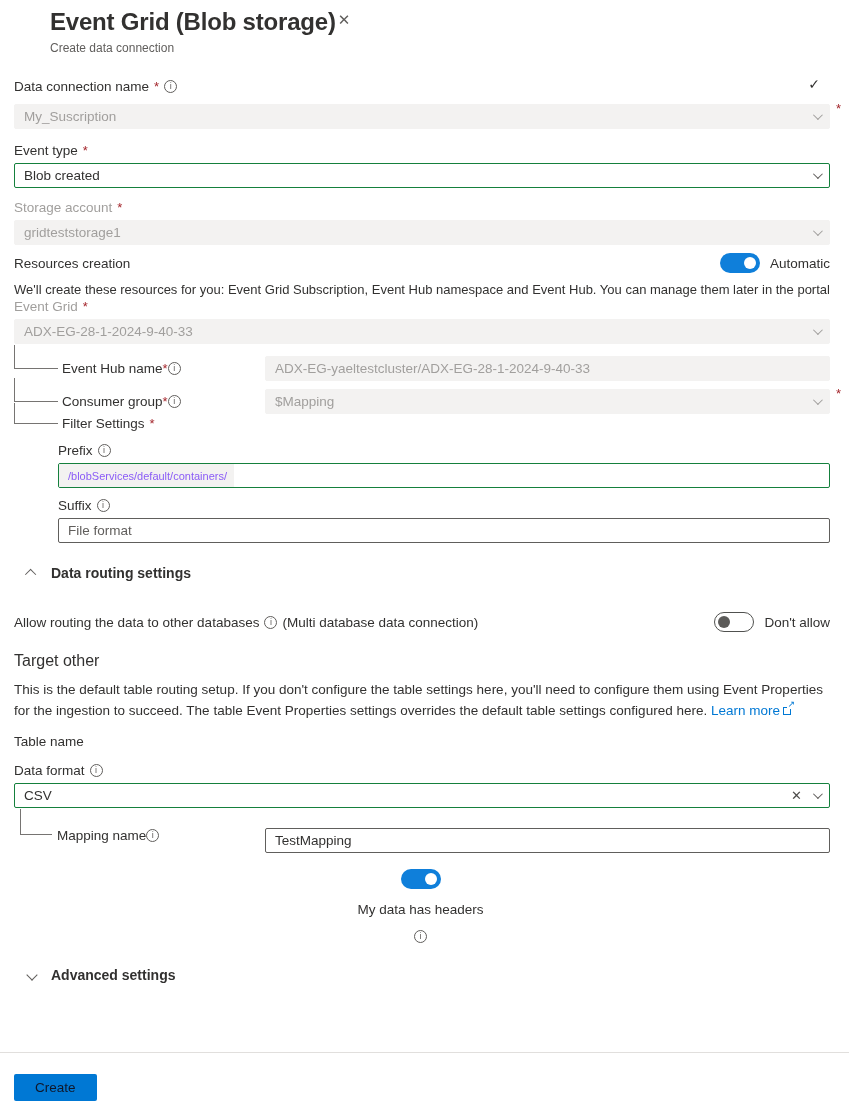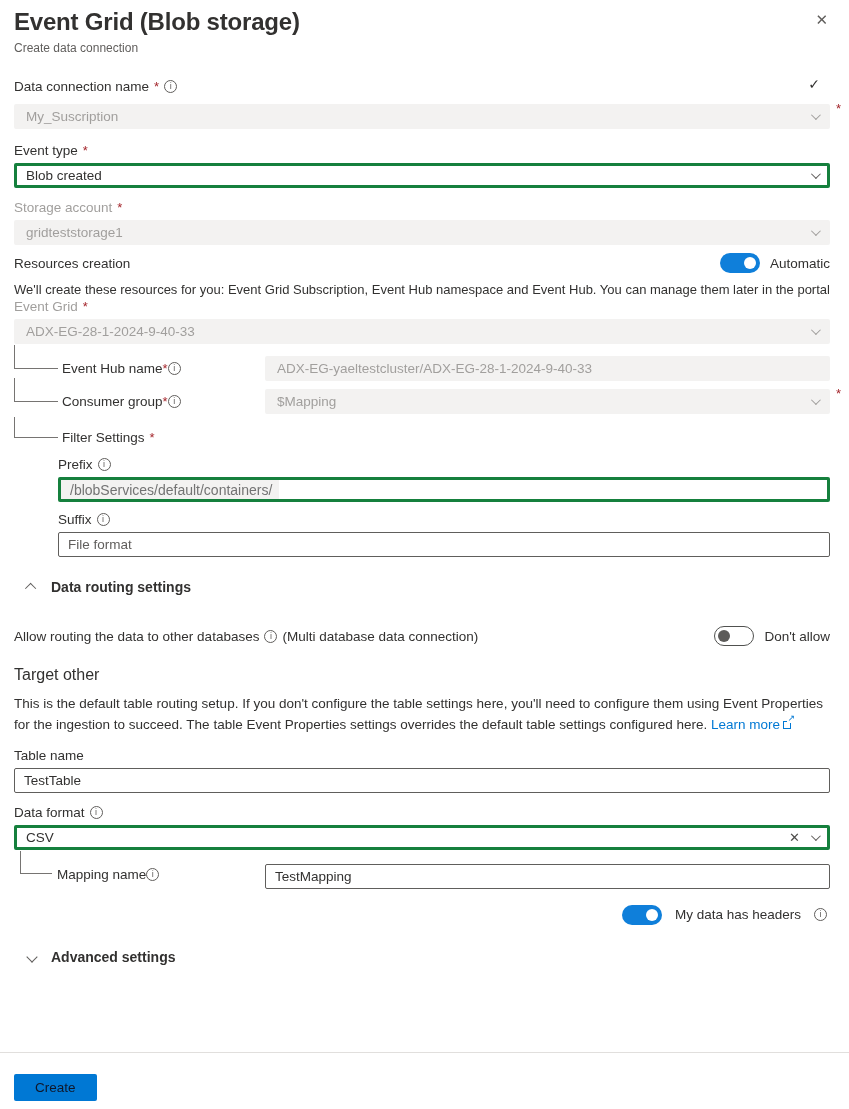--- a/index.html
+++ b/index.html
@@ -9,59 +9,59 @@
     width: 849px;
     height: 1109px;
     background: #fff;
     font-family: "Liberation Sans", sans-serif;
     color: #323130;
     overflow: hidden;
   }
   .content { padding: 8px 19px 0 14px; }
 
   
-  .hdr { display: flex; justify-content: space-between; align-items: flex-start; }
+  .hdr { display: flex; align-items: flex-start; margin-left: 36px; }
   .title { font-size: 24px; font-weight: 600; color: #323130; letter-spacing: -0.2px; }
   .subtitle { font-size: 12px; color: #605e5c; margin-top: 5px; }
   .close-btn { font-size: 15px; color: #605e5c; line-height: 1; padding: 4px 2px; cursor: pointer; }
 
   
   .lbl { font-size: 13.5px; line-height: 19px; display: flex; align-items: center; gap: 5px; color:#323130; }
   .lbl.dim { color: #a19f9d; }
   .req { color: #a4262c; font-size: 13px; }
   .info-ic {
     width: 13px; height: 13px; border: 1px solid #605e5c; border-radius: 50%;
     display: inline-flex; align-items: center; justify-content: center;
     font-size: 9px; color: #605e5c; line-height: 1; cursor: pointer; flex: 0 0 auto;
   }
 
   
   .box {
-    height: 25px; border: 3px solid #15803d; border-radius: 2px; background: #fff;
+    height: 25px; border: 1px solid #15803d; border-radius: 2px; background: #fff;
     display: flex; align-items: center; padding: 0 9px; font-size: 13.5px; color: #323130;
     margin-top: 3px; position: relative;
   }
   .box.nomt { margin-top: 0; }
   .box.disabled { background: #f3f2f1; border-color: #f3f2f1; color: #a19f9d; }
   .chev { width: 7px; height: 7px; border-right: 1.3px solid #605e5c; border-bottom: 1.3px solid #605e5c;
           transform: rotate(45deg) translateY(-2px); margin-left: auto; flex: 0 0 auto; }
   .box.disabled .chev { border-color: #a19f9d; }
   input.txt {
     width: 100%; height: 25px; border: 1px solid #605e5c; border-radius: 2px;
     padding: 0 26px 0 9px; font: 13.5px "Liberation Sans", sans-serif; color: #323130;
     margin-top: 3px; outline: none; background:#fff;
   }
   input.txt.noic { padding-right: 9px; }
   input.txt::placeholder { color: #605e5c; opacity: 1; }
   .inp-wrap { position: relative; }
   .check-ic { position: absolute; right: 10px; bottom: 4px; font-size: 14px; color: #323130; }
   .ext-req { position: absolute; right: -11px; top: -3px; color: #a4262c; font-size: 13px; }
 
   
-  .mt8{margin-top:8px}.mt10{margin-top:10px}.mt12{margin-top:12px}.mt14{margin-top:14px}
+  .mt8{margin-top:8px}.mt10{margin-top:10px}.mt12{margin-top:12px}.mt14{}
   .mt16{margin-top:16px}.mt20{margin-top:20px}.mt22{margin-top:22px}.mt24{margin-top:24px}
   .row-split { display: flex; align-items: center; justify-content: space-between; }
   .note { font-size: 13px; color: #323130; white-space: nowrap; overflow: hidden; margin-top: 9px; }
 
   
   .tgl-group { display: flex; align-items: center; gap: 10px; }
   .toggle { width: 40px; height: 20px; border-radius: 10px; position: relative; cursor: pointer; flex: 0 0 auto; }
   .toggle.on { background: #0f7fda; }
   .toggle.on .knob { position: absolute; right: 4px; top: 4px; width: 12px; height: 12px; border-radius: 50%; background: #fff; }
   .toggle.off { background: #fff; border: 1px solid #50514f; }
@@ -74,21 +74,21 @@
              border-left: 1px solid #767472; border-bottom: 1px solid #767472; }
   .tree-lbl { flex: 0 0 203px; font-size: 13.5px; display: flex; align-items: center; }
   .tree-field { flex: 1; position: relative; }
   .tree-row .box, .tree-row input.txt { margin-top: 0; }
 
   .sub-ind { margin-left: 44px; }
 
   
   .chip-box { padding: 0; overflow: hidden; }
   .chip { height: 100%; display: flex; align-items: center; background: #f3f2f1;
-          color: #737373; padding: 0 7px 0 9px; font-size: 14px; }
+          color: #8b5cf6; padding: 0 7px 0 9px; font-size: 11px; }
 
   
   .cb-row { display: flex; align-items: center; gap: 9px; }
   .checkbox { width: 18px; height: 18px; border: 1px solid #605e5c; border-radius: 2px; background: #fff; cursor: pointer; }
   .cb-lbl { font-size: 13.5px; }
 
   
   .section-hdr { display: flex; align-items: center; gap: 15px; padding-left: 14px; cursor: pointer; }
   .section-hdr .s-title { font-size: 14px; font-weight: bold; color: #323130; }
   .chev-up { width: 8px; height: 8px; border-left: 1.4px solid #605e5c; border-top: 1.4px solid #605e5c;
@@ -103,21 +103,21 @@
   .para { font-size: 13.5px; line-height: 1.55; color: #323130; }
   .link { color: #0078d4; text-decoration: none; cursor: pointer; text-align: right; }
   .ext-ic { display: inline-block; position: relative; width: 10px; height: 10px; margin-left: 3px; }
   .ext-ic .sq { position: absolute; left: 0; bottom: 0; width: 8px; height: 8px; border: 1px solid #0078d4; }
   .ext-ic .ar { position: absolute; right: -2px; top: -5px; font-size: 9px; color: #0078d4; background:#fff; line-height:1; }
 
   .fmt-icons { margin-left: auto; display: flex; align-items: center; gap: 11px; }
   .clear-ic { font-size: 13px; color: #4d4c4a; cursor: pointer; line-height: 1; }
   .fmt-icons .chev { margin-left: 0; }
 
-  .headers-row { display: flex; align-items: center; justify-content: flex-end; gap: 13px; padding-right: 3px; }
+  .headers-row { display: flex; align-items: center; justify-content: flex-end; gap: 13px; padding-right: 3px; flex-direction: column; }
 
   
   .divider { position: absolute; left: 0; right: 0; top: 1052px; border-top: 1px solid #e1dfdd; }
   .create-btn { position: absolute; left: 14px; top: 1074px; background: #0078d4; color: #0f172a;
                 border: none; border-radius: 2px; font: 13.5px "Liberation Sans", sans-serif;
                 padding: 6px 21px; cursor: pointer; }
 </style>
 </head>
 <body>
 
@@ -277,21 +277,20 @@
     <div class="tt-title mt20">Target other</div>
     <div class="para mt10">
       <span>This is the default table routing setup. If you don't configure the table settings here, you'll need to configure them using Event Properties for the ingestion to succeed. The table Event Properties settings overrides the default table settings configured here.</span>
       <a class="link">Learn more</a><span class="ext-ic"><span class="sq"></span><span class="ar">↗</span></span>
     </div>
 
     <div class="mt10">
       <div class="lbl">
         <span>Table name</span>
       </div>
-      <input class="txt noic" value="TestTable" style="">
     </div>
 
     <div class="mt10">
       <div class="lbl">
         <span>Data format</span>
         <span class="info-ic">i</span>
       </div>
       <div class="box">
         <span>CSV</span>
         <span class="fmt-icons">
@@ -301,21 +300,21 @@
       </div>
     </div>
 
     <div class="tree-row mt10" style="padding-left:43px;">
       <span class="bracket" style="left:6px; width:32px; top:-9px; height:calc(50% + 9px);"></span>
       <div class="tree-lbl" style="flex:0 0 208px;">
         <span>Mapping name</span>
         <span class="info-ic">i</span>
       </div>
       <div class="tree-field">
-        <input class="txt noic" style="margin-top: 4px;" value="TestMapping">
+        <input class="txt noic" style="margin-top: 10px;" value="TestMapping">
       </div>
     </div>
 
     <div class="headers-row mt16">
       <div class="toggle on">
           <div class="knob"></div>
         </div>
       <span class="tgl-lbl">My data has headers</span>
       <span class="info-ic">i</span>
     </div>

